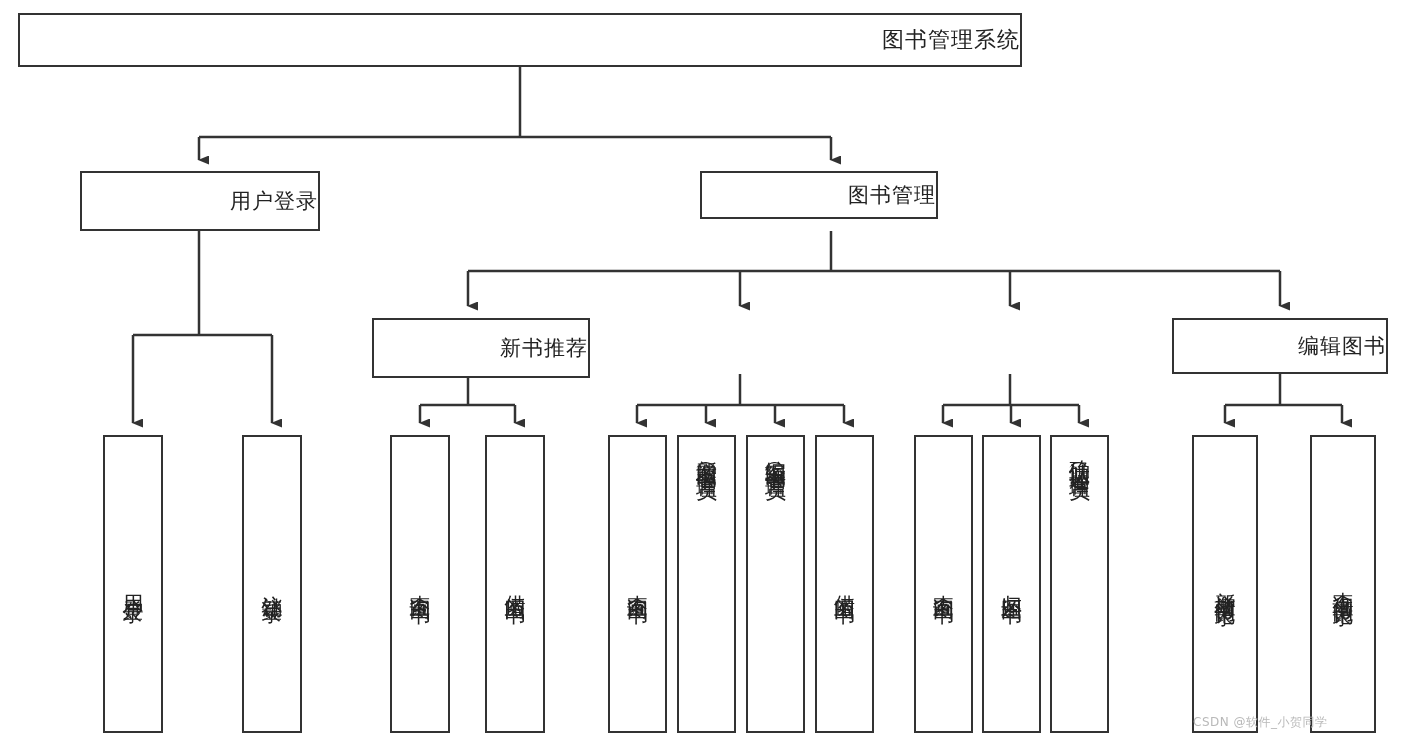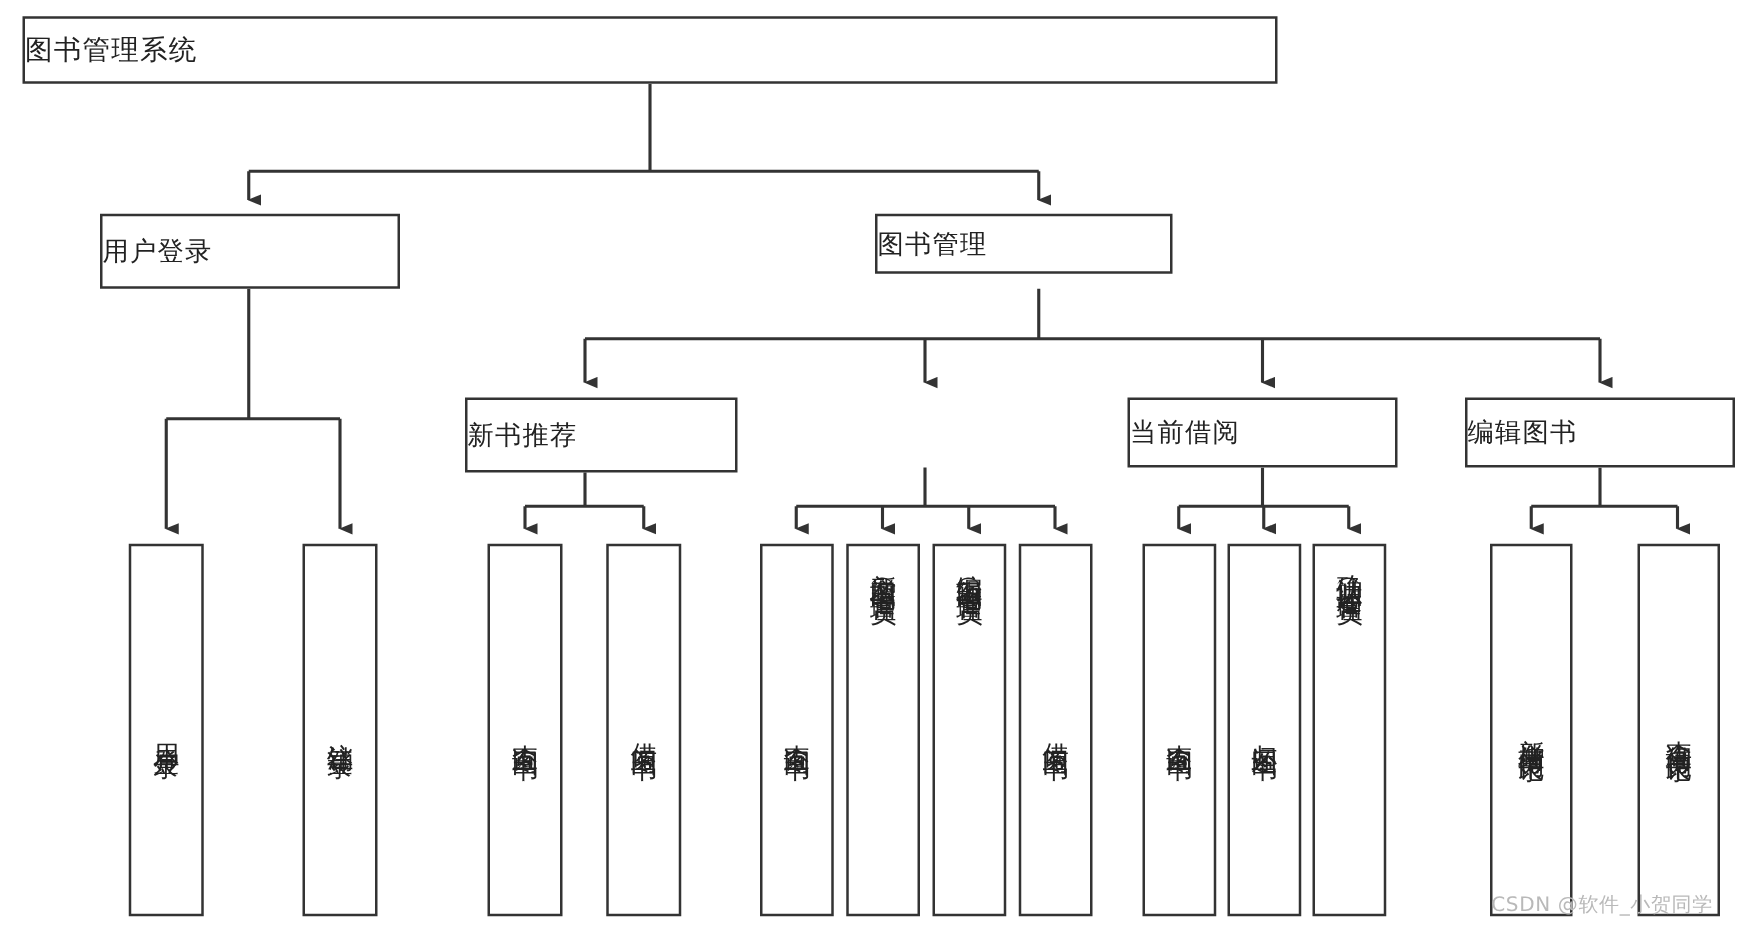--- a/index.html
+++ b/index.html
@@ -17,21 +17,21 @@
     pointer-events:none;
   }
 
   .node{
     position:absolute;
     box-sizing:border-box;
     background:#ffffff;
     border:2px solid #333333;
     display:flex;
     align-items:center;
-    justify-content:flex-start;
+    justify-content:flex-end;
     color:#222222;
   }
   .node.horiz{
     font-size:21px;
     letter-spacing:1px;
   }
   .node.root{
     font-size:22px;
   }
   .node.leaf{
@@ -46,21 +46,21 @@
   .node.leaf.toptext{
     justify-content:flex-start;
   }
   .label{
     white-space:pre;
   }
 
   #watermark{
     position:absolute;
     left:1193px;top:714px;
-    font-size:16px;
+    font-size:12px;
     color:#b9b9b9;
     letter-spacing:0.5px;
     white-space:pre;
     z-index:5;
   }
 </style>
 </head>
 <body>
 
 <div id="canvas">
@@ -124,23 +124,20 @@
   <div class="node horiz" style="left:80px;top:171px;width:240px;height:60px;">
     <span class="label">用户登录</span>
   </div>
   <div class="node horiz" style="left:700px;top:171px;width:238px;height:48px;">
     <span class="label">图书管理</span>
   </div>
 
   <div class="node horiz" style="left:372px;top:318px;width:218px;height:60px;">
     <span class="label">新书推荐</span>
   </div>
-  <div class="node horiz" style="left:902px;top:318px;width:216px;height:56px;">
-    <span class="label">当前借阅</span>
-  </div>
   <div class="node horiz" style="left:1172px;top:318px;width:216px;height:56px;">
     <span class="label">编辑图书</span>
   </div>
 
   <div class="node leaf" style="left:103px;top:435px;width:60px;height:298px;">
     <span class="label">用户登录</span>
   </div>
   <div class="node leaf" style="left:242px;top:435px;width:60px;height:298px;">
     <span class="label">注销登录</span>
   </div>

